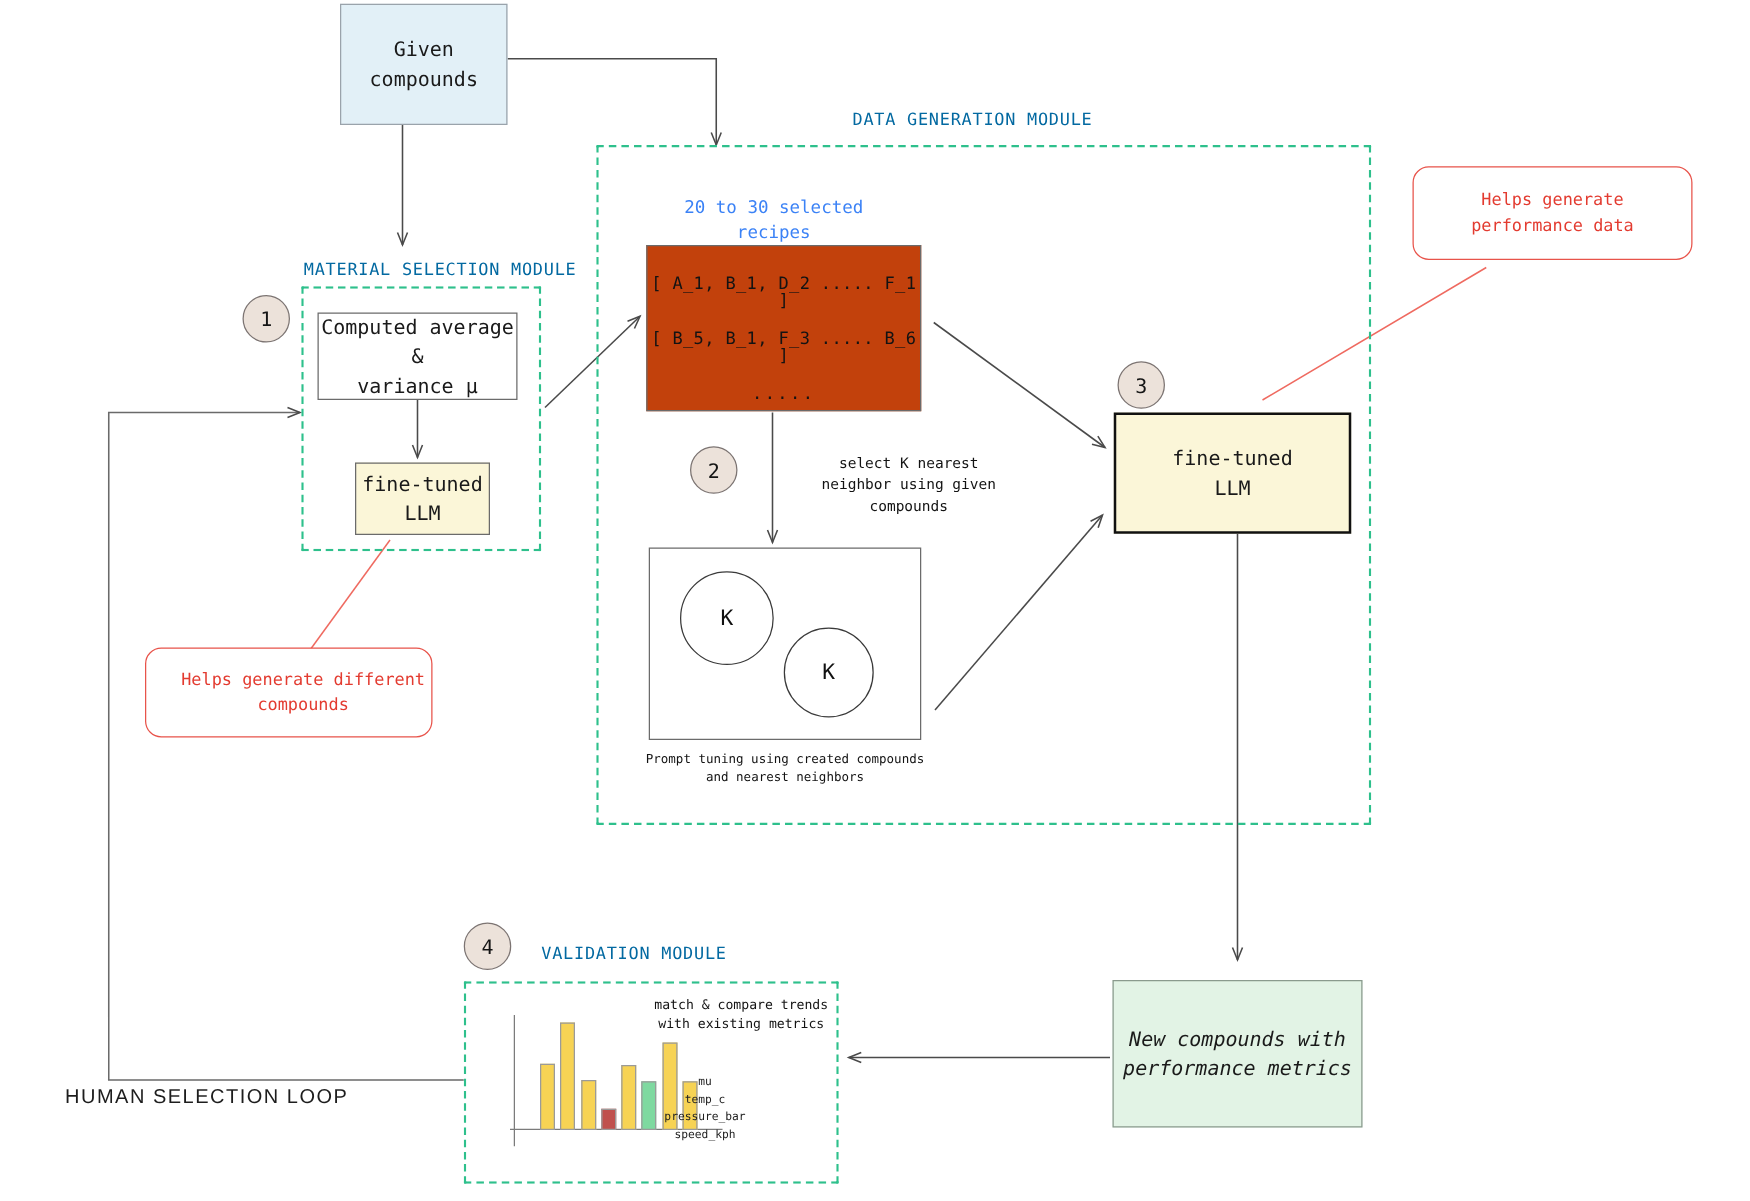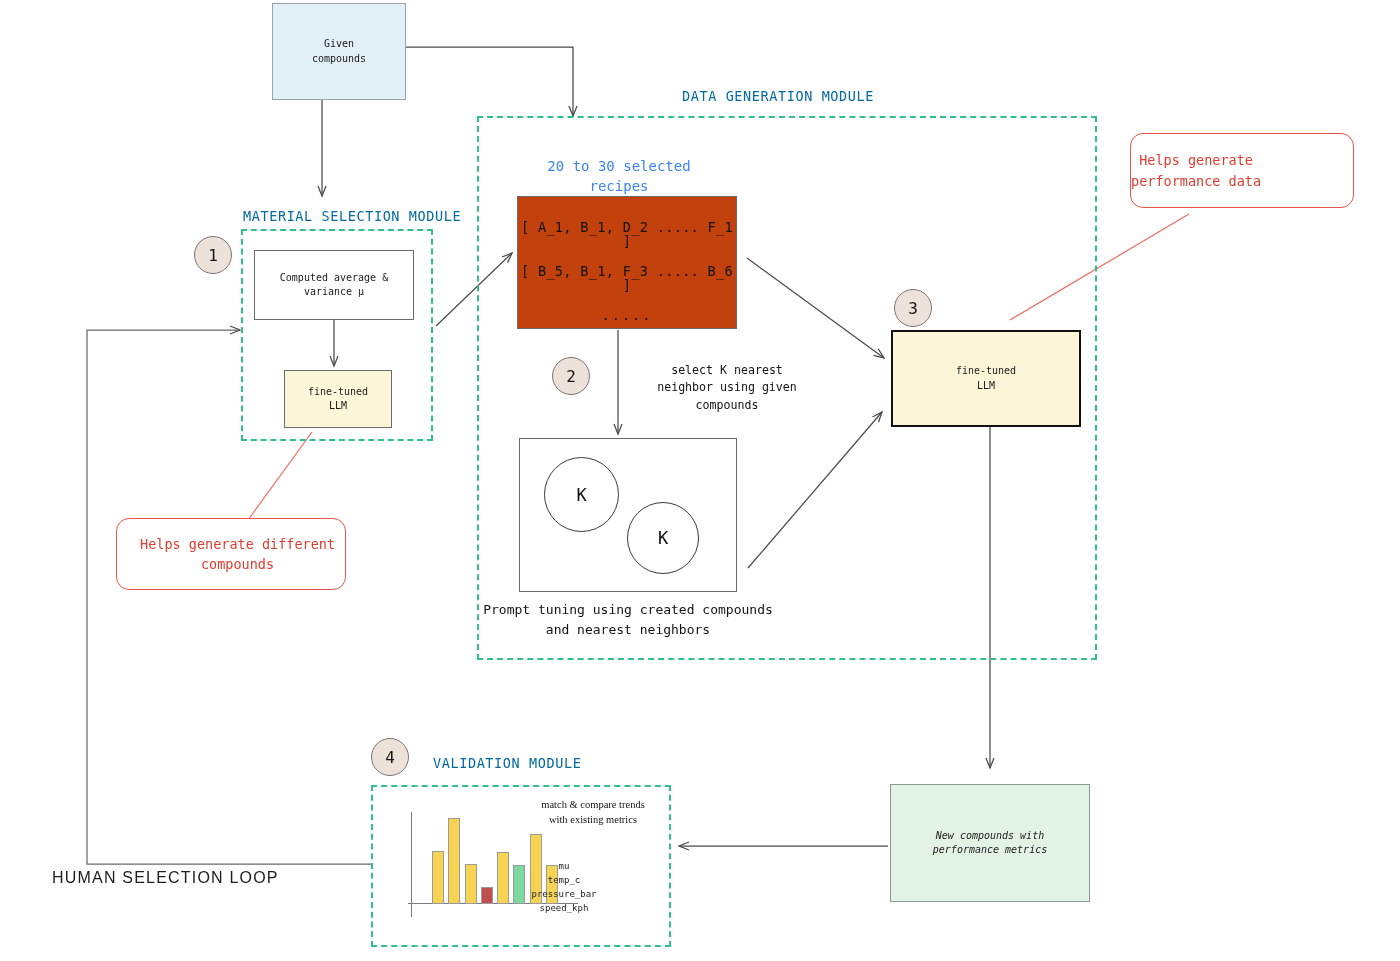--- a/index.html
+++ b/index.html
@@ -13,21 +13,21 @@
   }
   #stage { position:absolute; left:0; top:0; width:1400px; height:961px; }
   .abs { position:absolute; }
 
   
   .box {
     position:absolute;
     display:flex; align-items:center; justify-content:center;
     text-align:center;
     font-family:"DejaVu Sans Mono", monospace;
-    font-size:10px;
+    font-size:16px;
     line-height:1.45;
     color:#1a1a1a;
     white-space:pre-line;
   }
   .box-given   { background:#e2f0f7; border:1.6px solid #9aa3ab; }
   .box-plain   { background:#ffffff; border:1.4px solid #6b6b6b; }
   .box-llm     { background:#fbf6d8; border:1.4px solid #6b6b6b; }
   .box-llm-3   { background:#fbf6d8; border:2.1px solid #111111; }
   .box-green   { background:#e2f3e5; border:1.5px solid #8a9a8d;font-style:italic; }
 
@@ -62,21 +62,21 @@
   
   .callout {
     position:absolute;
     border:1.5px solid #e8534a;
     border-radius:13px;
     background:#ffffff;
     color:#e33b30;
     font-family:"DejaVu Sans Mono", monospace;
     font-size:13.5px;
     line-height:1.5;
-    display:flex; align-items:center; justify-content:flex-start;
+    display:flex; align-items:center; justify-content:center;
     text-align:center;
     white-space:pre-line;
   }
 
   
   .recipes-box {
     position:absolute;
     background:#c2410c;
     border:1.4px solid #6b6b6b;
     padding:24px 0 10px 0;
@@ -246,34 +246,34 @@
 
   <div class="knn-box" style="left:519px; top:438px; width:218px; height:154px;">
     <div class="knn-circle" style="left:24px; top:18px; width:75px; height:75px;">
       <span>K</span>
     </div>
     <div class="knn-circle" style="left:107px; top:63px; width:72px; height:72px;">
       <span>K</span>
     </div>
   </div>
 
-  <div class="cap-sm" style="left:478px; top:600px; width:300px; font-size:13px;">Prompt tuning using created compounds
+  <div class="cap-sm" style="left:478px; top:600px; width:300px; font-size:10px;">Prompt tuning using created compounds
 and nearest neighbors</div>
 
   <div class="callout" style="left:116px; top:518px; width:230px; height:72px;padding-left:23px;">
     <span>Helps generate different
 compounds</span>
   </div>
 
   <div class="callout" style="left:1130px; top:133px; width:224px; height:75px;">
     <span>Helps generate
 performance data</span>
   </div>
 
-  <div class="cap-sm" style="left:520px; top:797px; width:146px; text-align:center; font-size:10.5px; line-height:1.45;font-family:Liberation Serif, serif;">match &amp; compare trends
+  <div class="cap-sm" style="left:520px; top:797px; width:146px; text-align:center; font-size:10.5px; line-height:1.45;">match &amp; compare trends
 with existing metrics</div>
 
   <div class="chart-wrap" style="left:408px; top:812px; width:210px; height:105px;">
 
     <div class="abs" style="left:3px; top:0px; width:1.4px; height:105px; background:#7b7b7b;"></div>
 
     <div class="abs" style="left:0px; top:91px; width:170px; height:1.4px; background:#7b7b7b;"></div>
 
     <div id="bars" style="position:absolute; left:22px; top:0px; width:130px; height:92px;">
         <div class="chart-bar" style="left: 2.125px; width: 12px; height: 53.36px; background: rgb(247, 211, 84);"></div>

